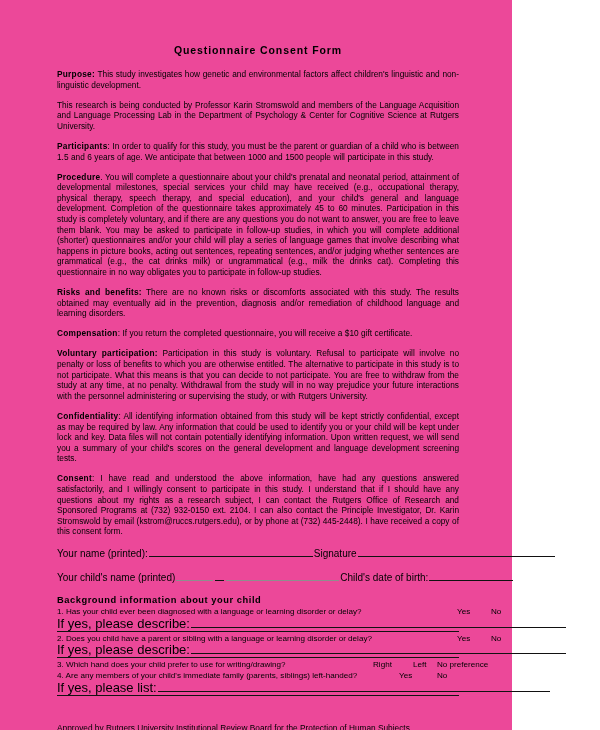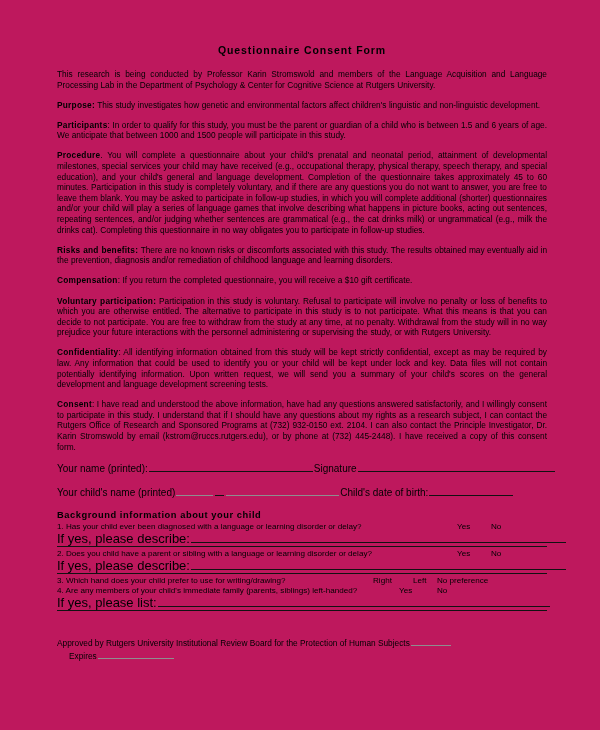--- a/index.html
+++ b/index.html
@@ -9,23 +9,23 @@
   }
   body {
     width: 600px;
     height: 730px;
     font-family: "Liberation Sans", sans-serif;
     color: #000000;
     overflow: hidden;
   }
   .page {
     position: relative;
-    width: 600px;
+    width: 512px;
     height: 730px;
-    background: #be185d;
+    background: #ec4899;
     box-sizing: border-box;
     padding: 40px 53px 0 57px;
   }
   .doc-title {
     text-align: center;
     font-size: 10.5px;
     font-weight: bold;
     letter-spacing: 0.9px;
     margin: 4px 0 13px 0;
   }
@@ -99,25 +99,25 @@
     padding-left: 12px;
   }
 </style>
 </head>
 <body>
 
 <div class="page">
 
   <div class="doc-title">Questionnaire  Consent  Form</div>
 
+  <p class="para">
+    <span class="lead">Purpose:</span><span>  This study investigates how genetic and environmental factors affect children's linguistic and non-linguistic development.</span>
+  </p>
+
   <p class="para">This research is being conducted by Professor Karin Stromswold and members of the Language Acquisition and Language Processing Lab in the Department of Psychology &amp; Center for Cognitive Science at Rutgers University.</p>
-
-  <p class="para">
-    <span class="lead">Purpose:</span><span>  This study investigates how genetic and environmental factors affect children's linguistic and non-linguistic development.</span>
-  </p>
 
   <p class="para">
     <span class="lead">Participants</span><span>: In order to qualify for this study, you must be the parent or guardian of a child who is between 1.5 and 6 years of age.  We anticipate that between 1000 and 1500 people will participate in this study.</span>
   </p>
 
   <p class="para">
     <span class="lead">Procedure</span><span>.  You will complete a questionnaire about your child's prenatal and neonatal period, attainment of developmental milestones, special services your child may have received (e.g., occupational therapy, physical therapy, speech therapy, and special education), and your child's general and language development. Completion of the questionnaire takes approximately 45 to 60 minutes. Participation in this study is completely voluntary, and if there are any questions you do not want to answer, you are free to leave them blank.  You may be asked to participate in follow-up studies, in which you will complete additional (shorter) questionnaires and/or your child will play a series of language games that involve describing what happens in picture books, acting out sentences, repeating sentences, and/or judging whether sentences are grammatical (e.g., the cat drinks milk) or ungrammatical (e.g., milk the drinks cat).  Completing this questionnaire in no way obligates you to participate in follow-up studies.</span>
   </p>
 
   <p class="para">

